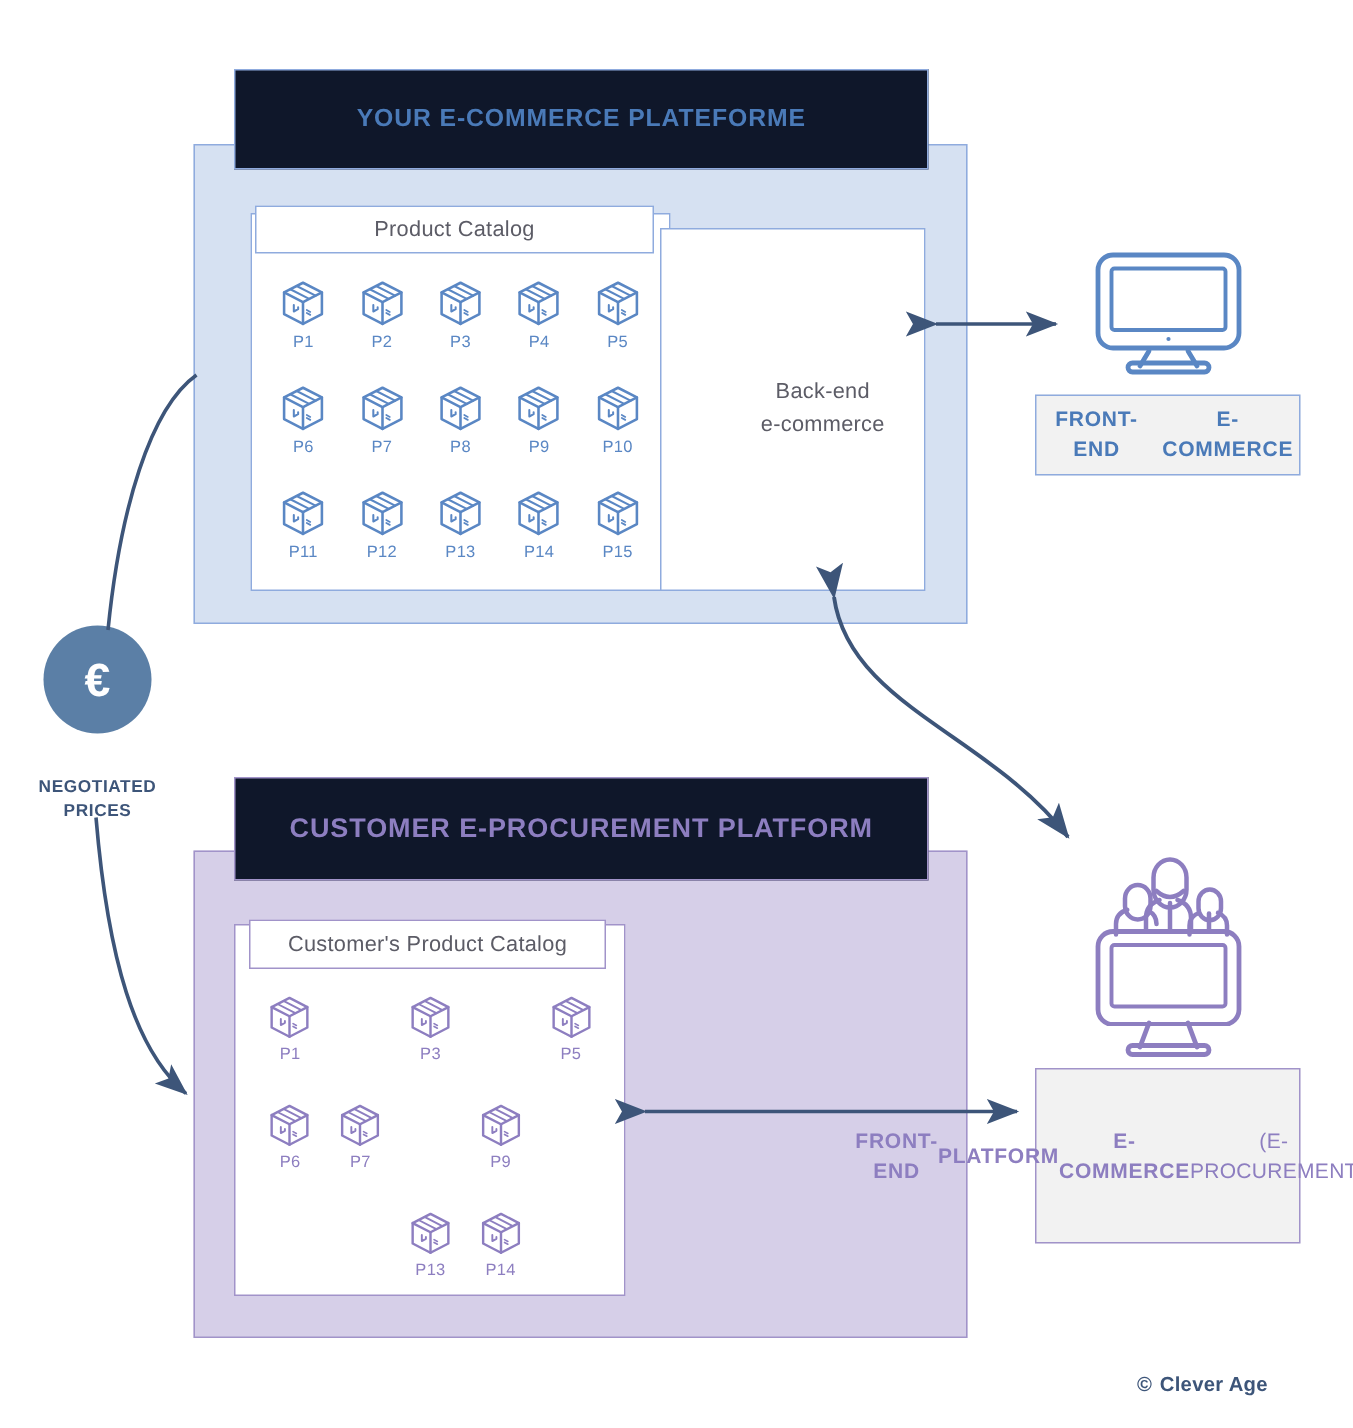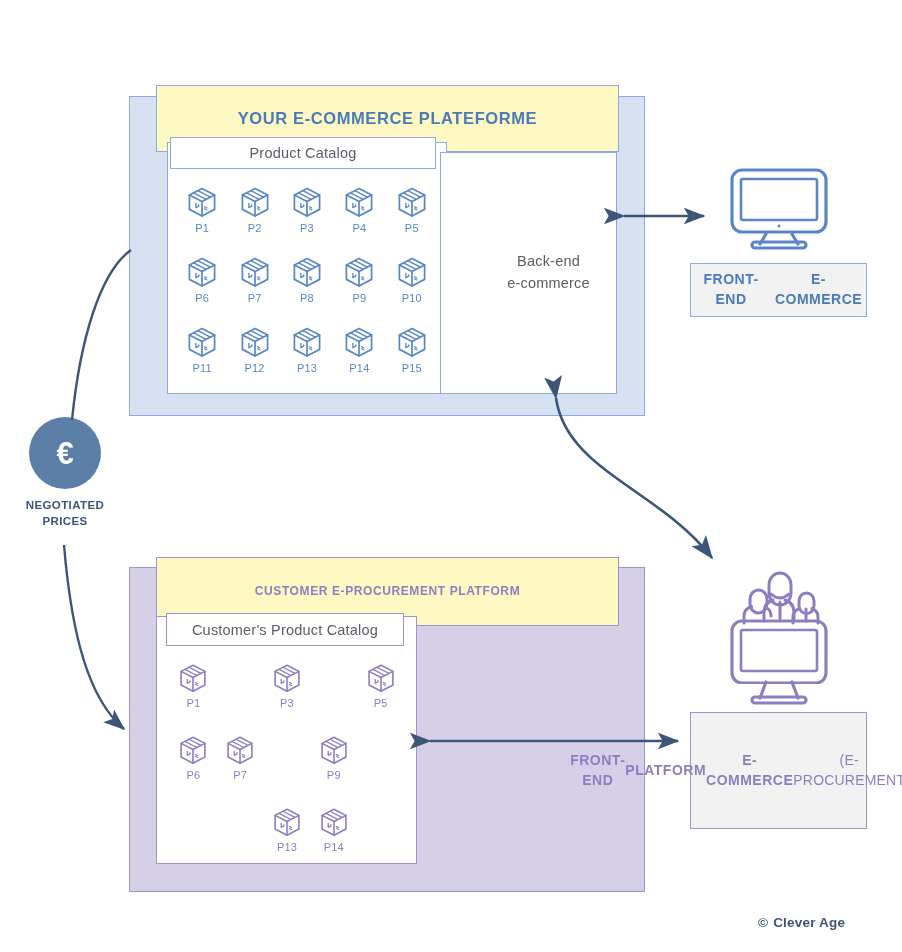--- a/index.html
+++ b/index.html
@@ -16,33 +16,33 @@
     left:129px;top:96px;width:516px;height:320px;
     background:#d6e1f2;border:1.5px solid #8fabde;
   }
   .panel-purple{
     left:129px;top:567px;width:516px;height:325px;
     background:#d6cfe8;border:1.5px solid #a193c9;
   }
 
   
   .title-plate{
-    position:absolute;box-sizing:border-box;background:#fef9c3;
+    position:absolute;box-sizing:border-box;background:#0f172a;
     display:flex;align-items:center;justify-content:center;text-align:center;
-    letter-spacing:.6px;line-height:1.35;margin-top:39px;
+    letter-spacing:.6px;line-height:1.35;
   }
   .title-blue{
     left:156px;top:46px;width:463px;height:67px;
     border:1.3px solid #8fabde;
     color:#4a7ab8;font-weight:bold;font-size:16.5px;
   }
   .title-purple{
     left:156px;top:518px;width:463px;height:69px;
     border:1.3px solid #a193c9;
-    color:#8d7ec0;font-weight:bold;font-size:12px;
+    color:#8d7ec0;font-weight:bold;font-size:18px;
   }
 
   
   .card{position:absolute;box-sizing:border-box;background:#ffffff;}
   .card-catalog{left:167px;top:142px;width:280px;height:252px;border:1.3px solid #8fabde;}
   .card-backend{left:440px;top:152px;width:177px;height:242px;border:1.3px solid #8fabde;
     display:flex;align-items:center;justify-content:center;padding-left:40px;}
   .card-catalog2{left:156px;top:616px;width:261px;height:248px;border:1.3px solid #a193c9;}
 
   .card-label{
@@ -79,21 +79,21 @@
   .prod.empty{visibility:hidden;}
 
   
   .euro-circle{
     position:absolute;left:29px;top:417px;width:72px;height:72px;border-radius:50%;
     background:#5b7fa6;color:#ffffff;
     display:flex;align-items:center;justify-content:center;
     font-size:31px;font-weight:bold;line-height:1;
   }
   .euro-caption{
-    position:absolute;left:5px;top:498px;width:120px;text-align:center;
+    position:absolute;left:5px;top:518px;width:120px;text-align:center;
     color:#3d5579;font-weight:bold;font-size:11.5px;line-height:1.35;letter-spacing:.4px;
   }
 
   
   .monitor{position:absolute;}
   .mon-top{left:729px;top:168px;}
   .mon-bottom{left:726px;top:569px;}
 
   .frontend-box{
     position:absolute;box-sizing:border-box;background:#f2f2f2;

